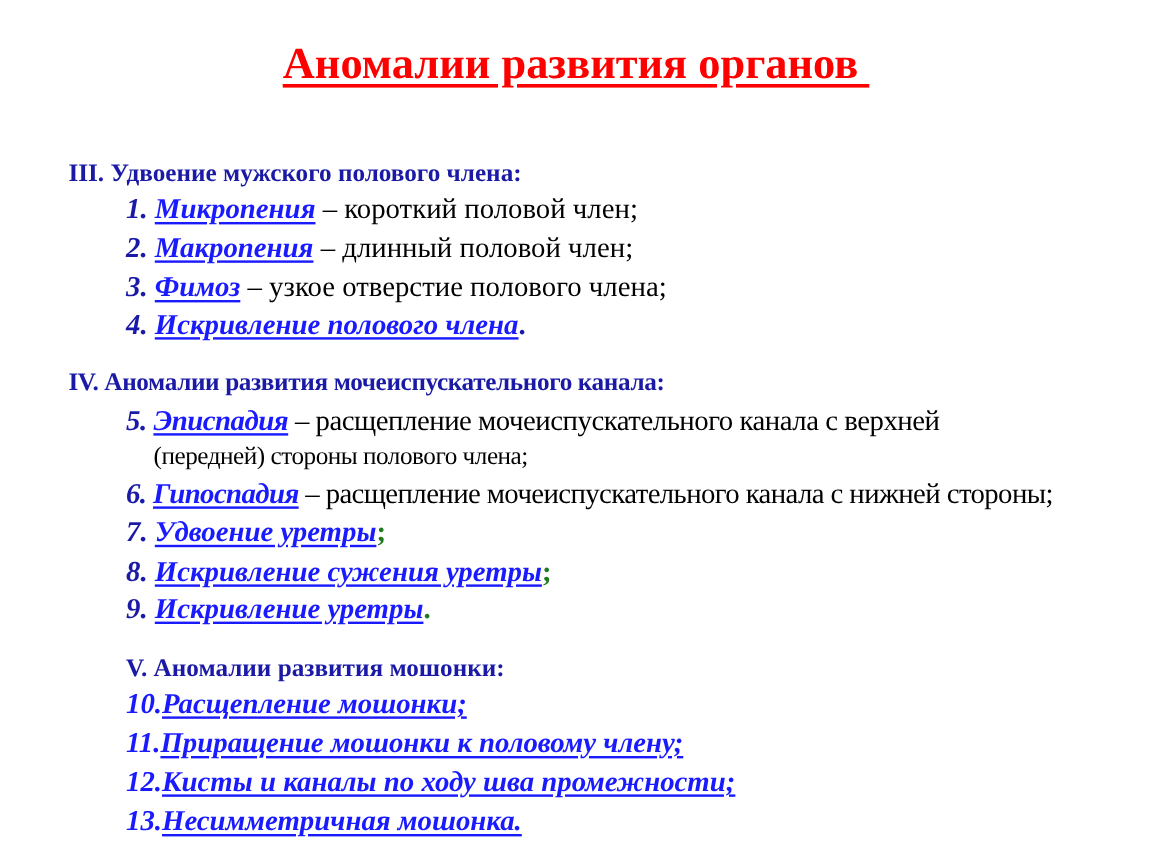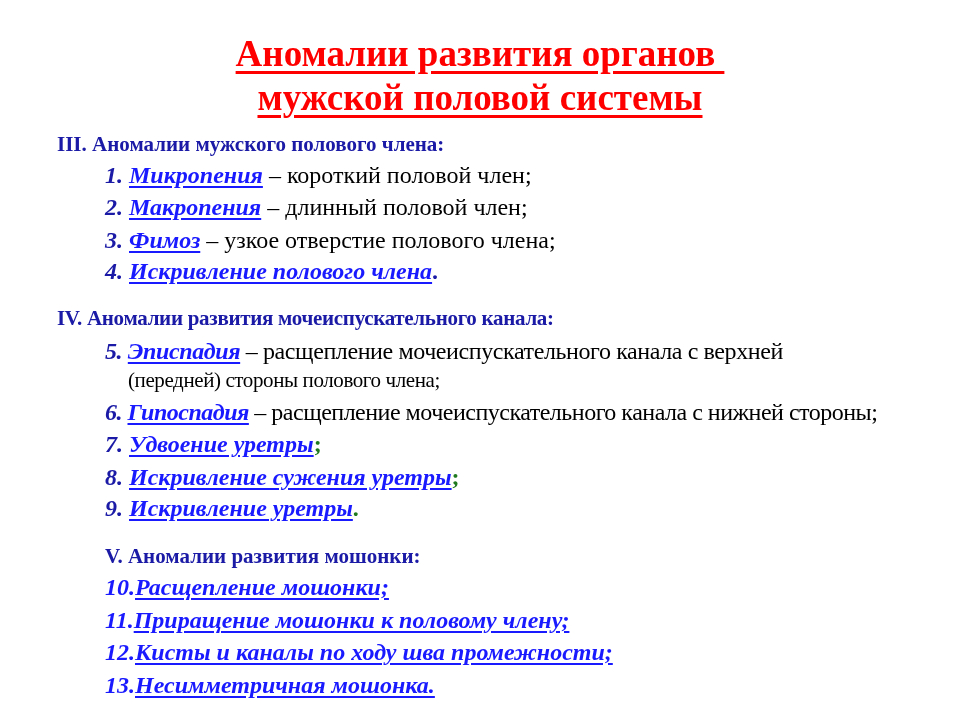--- a/index.html
+++ b/index.html
@@ -27,24 +27,23 @@
   .desc { color: #000; font-style: normal; font-weight: normal; }
   .punct-navy { color: #1a1aa6; font-weight: bold; }
   .punct-green { color: #1f7a1f; font-weight: bold; }
   .cont { position: absolute; font-size: 21px; line-height: 28px; white-space: nowrap; color: #000; }
 </style>
 </head>
 <body>
 
 <div class="title">
   <div><span>Аномалии развития органов </span></div>
-  <div><span>мужской половой системы</span></div>
 </div>
 
-<div class="section-head" style="left:57px; top:131px;">III. Аномалии мужского полового члена:</div>
+<div class="section-head" style="left:57px; top:131px;">III. Удвоение мужского полового члена:</div>
 
 <div class="item" style="left:105px; top:161px;">
   <span class="num">1.</span>
   <span class="term">Микропения</span><span class="desc"> – короткий половой член;</span>
 </div>
 <div class="item" style="left:105px; top:193px;">
   <span class="num">2.</span>
   <span class="term">Макропения</span><span class="desc"> – длинный половой член;</span>
 </div>
 <div class="item" style="left:105px; top:226px;">

